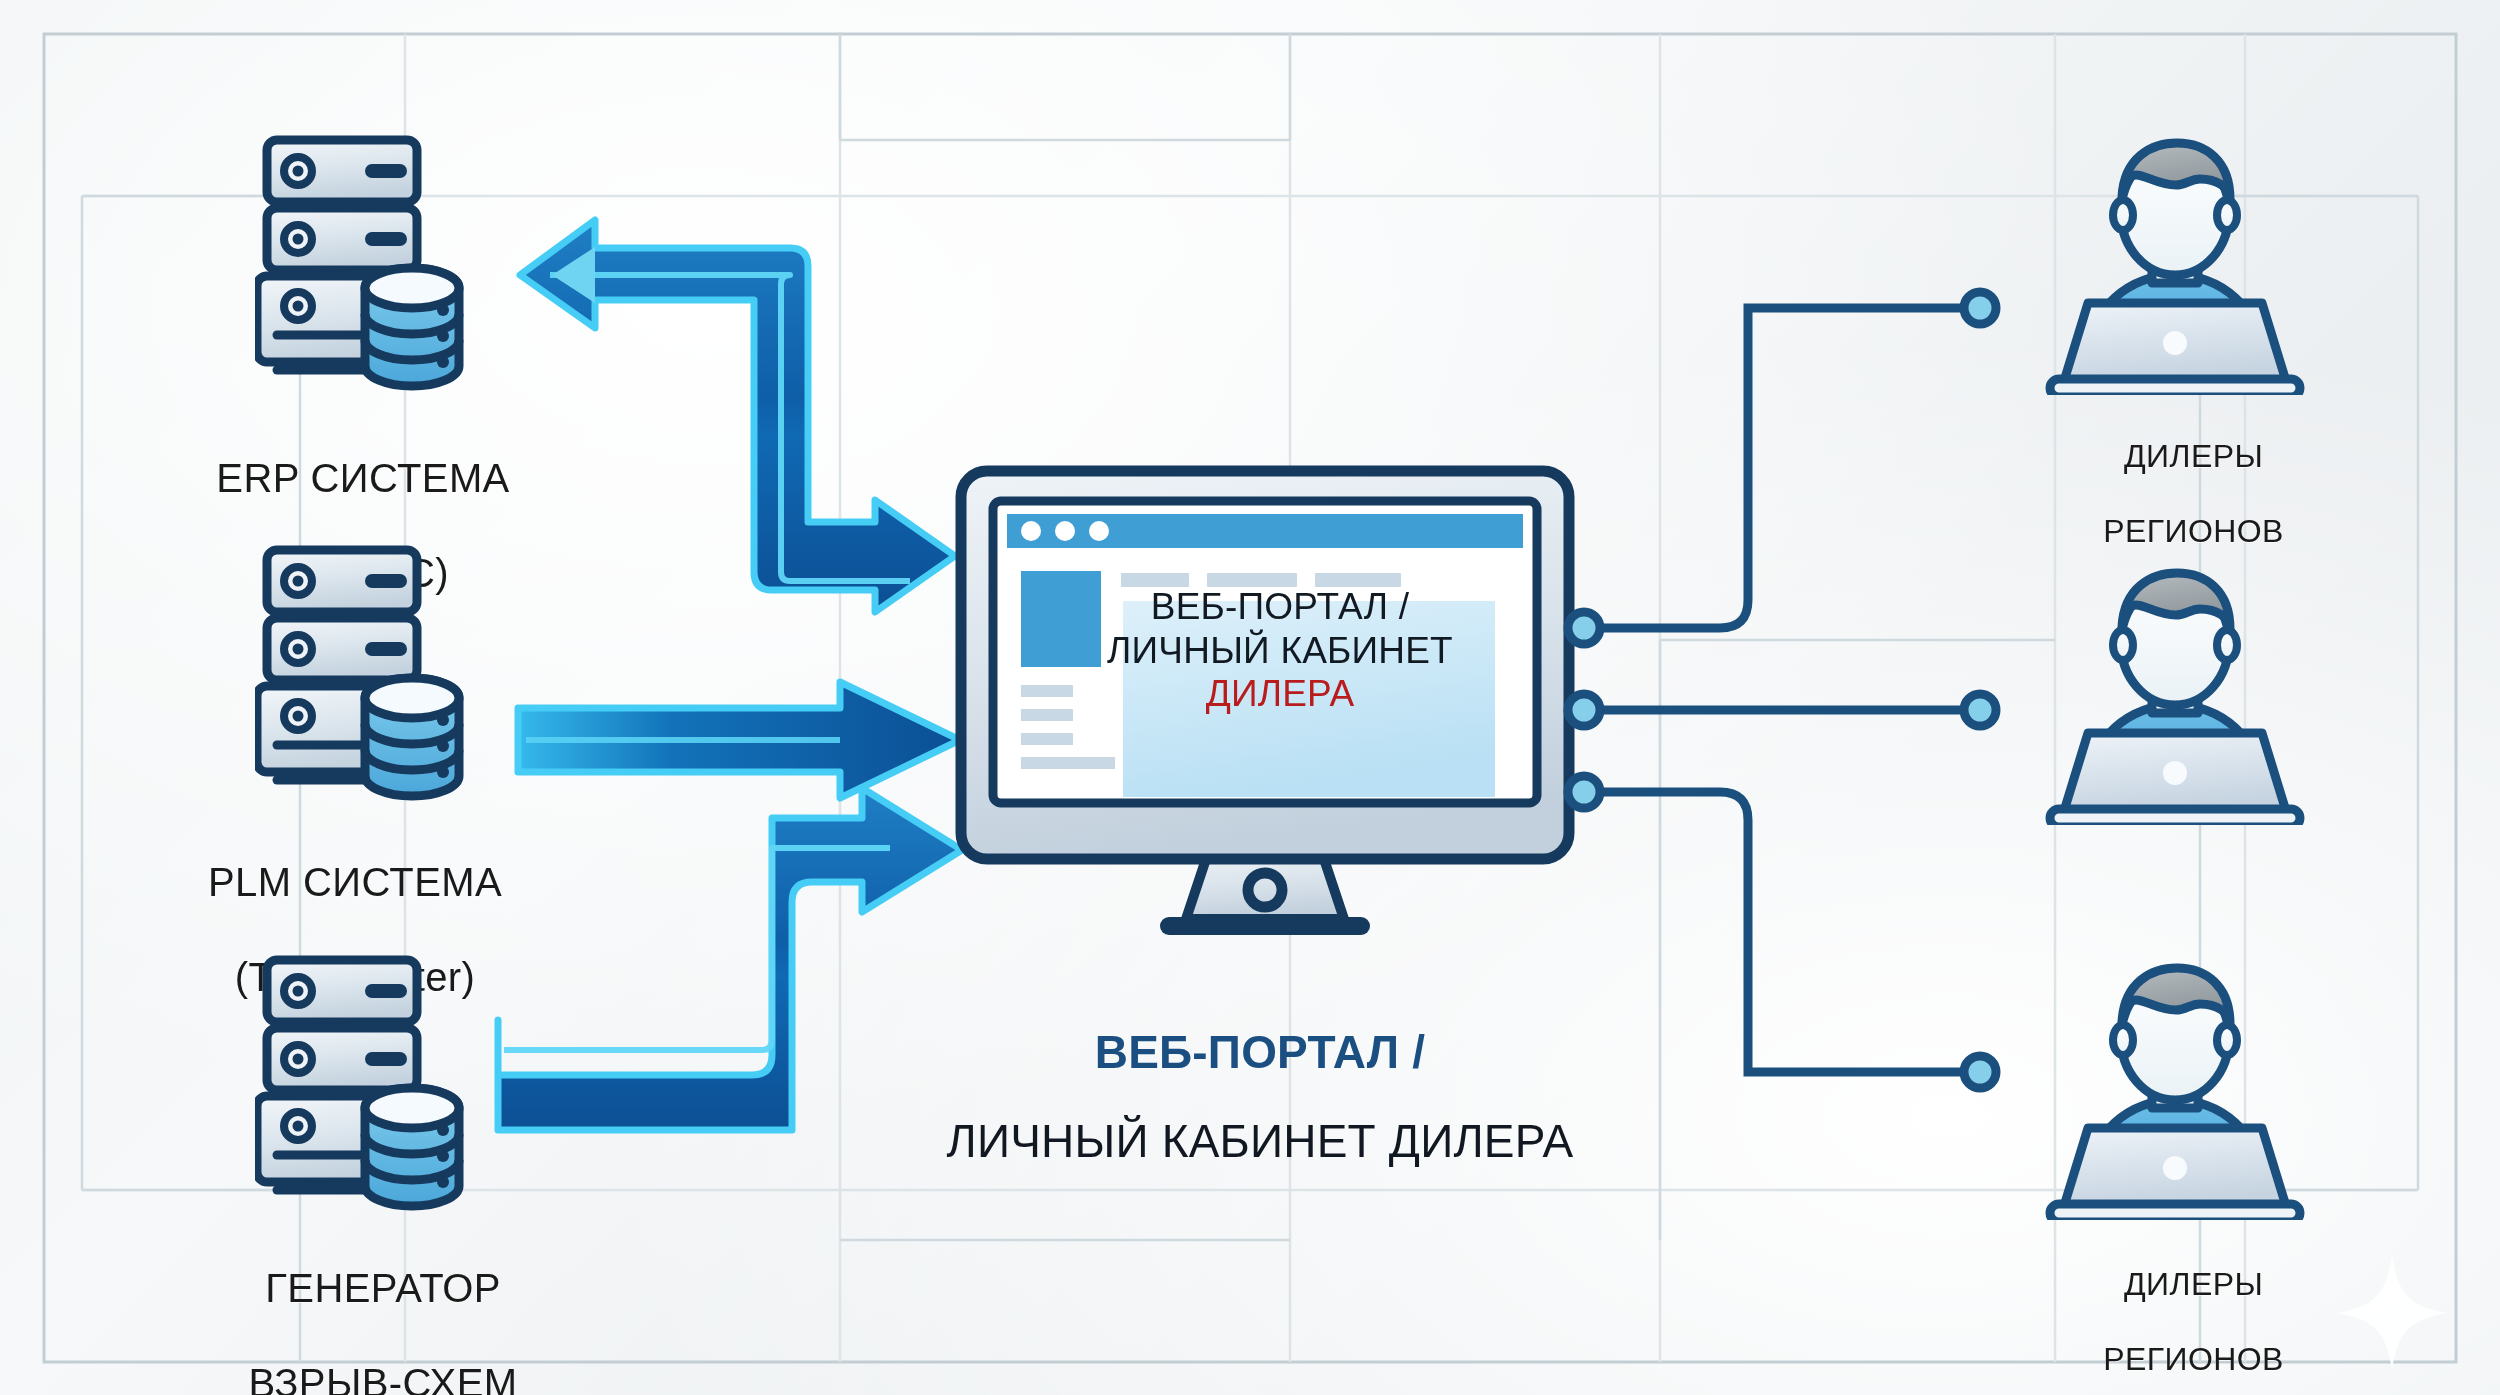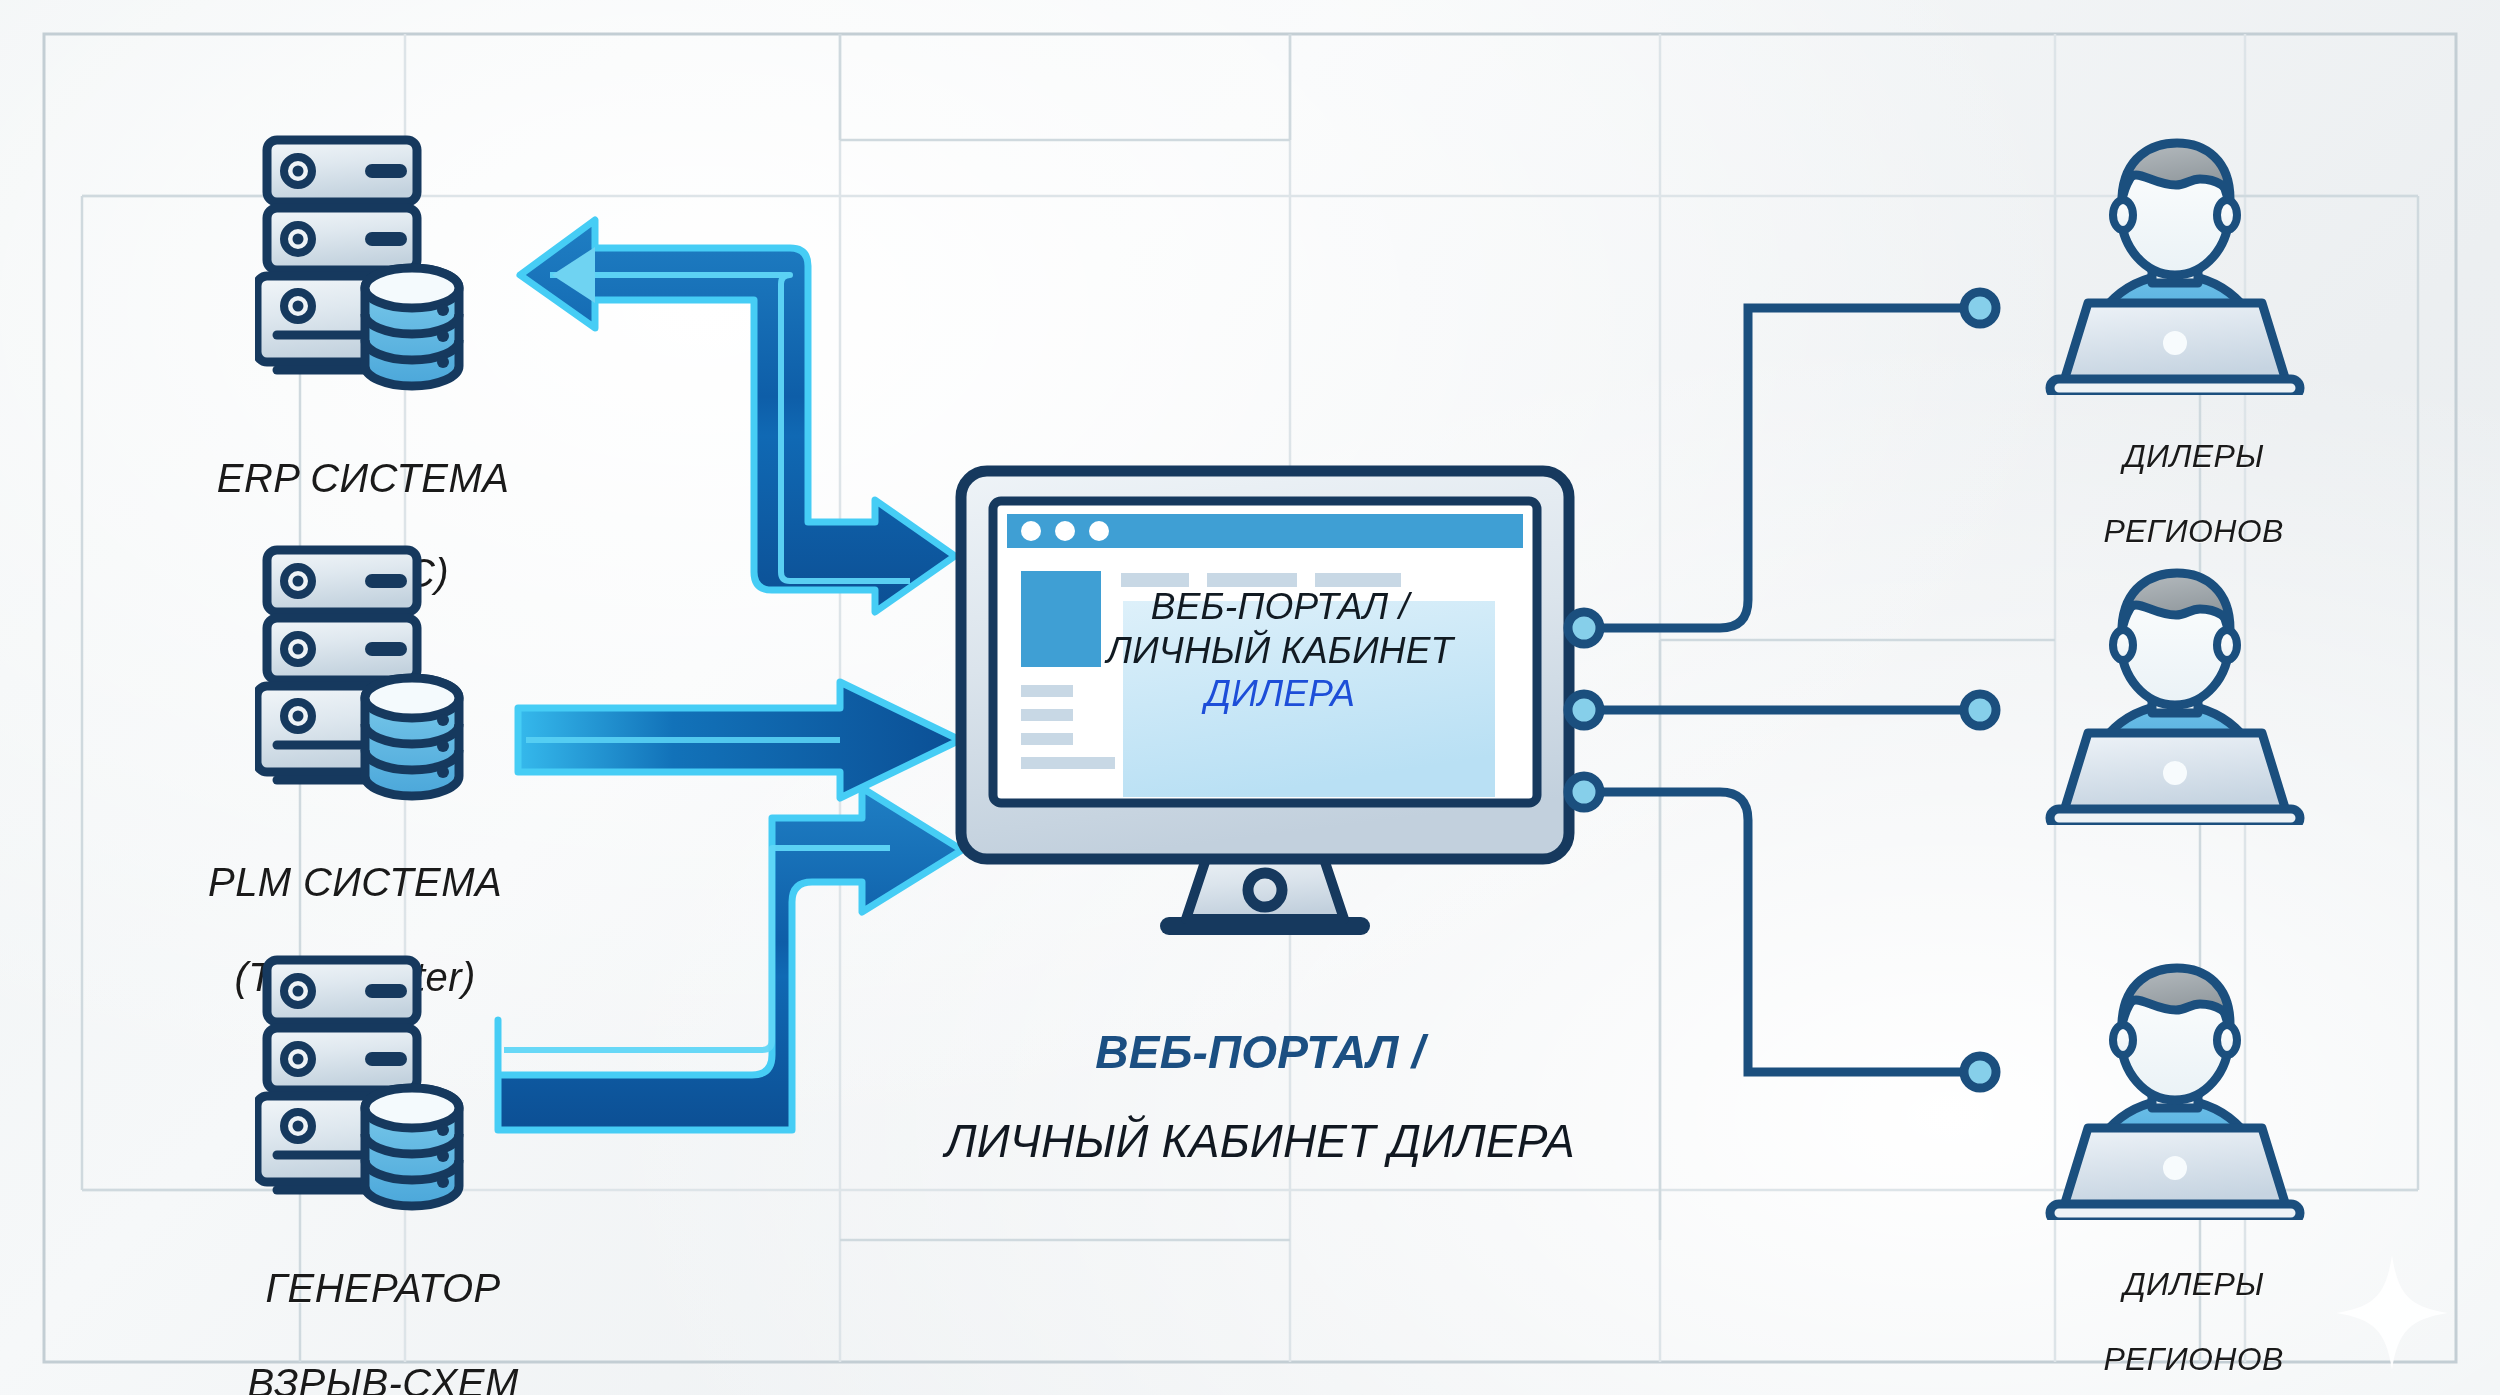--- a/index.html
+++ b/index.html
@@ -4,21 +4,21 @@
 <style>
   html,body{margin:0;padding:0;}
   body{
     width:2500px;height:1395px;overflow:hidden;
     font-family:"Liberation Sans","DejaVu Sans",sans-serif;
     background:
       radial-gradient(ellipse at 28% 22%, #ffffff 0%, rgba(255,255,255,0) 55%),
       radial-gradient(ellipse at 78% 80%, #ffffff 0%, rgba(255,255,255,0) 50%),
       linear-gradient(135deg,#eef2f3 0%,#f6f8f9 35%,#eceff1 70%,#e9eef0 100%);
   }
-  #stage{position:relative;width:2500px;height:1174px;font-style:italic;}
+  #stage{position:relative;width:2500px;height:1174px;}
   .abs{position:absolute;}
   svg{display:block;}
   .lbl{
     position:absolute;text-align:center;color:#1a1a1a;
     font-weight:400;letter-spacing:.4px;line-height:1.18;
     text-shadow:0 1px 0 rgba(255,255,255,.75);
     white-space:pre;
   }
   .lbl-src{font-size:40px;}
   .center-cap{position:absolute;text-align:center;line-height:1.14;white-space:pre;}
@@ -298,21 +298,21 @@
     </g>
 
     <rect x="168" y="136" width="372" height="196" fill="url(#gScreenPanel)"></rect>
 
     <circle cx="310" cy="425" r="17" fill="none" stroke="#16395e" stroke-width="11"></circle>
   </svg>
 
   <div class="abs" style="left:1060px;top:585px;width:440px;text-align:center;line-height:1.18;">
     <div style="font-size:37px;font-weight:400;color:#111a22;letter-spacing:.2px;">ВЕБ-ПОРТАЛ /</div>
     <div style="font-size:37px;font-weight:400;color:#111a22;letter-spacing:.2px;">ЛИЧНЫЙ КАБИНЕТ</div>
-    <div style="font-size:37px;font-weight:400;color:#1d4ed8;letter-spacing:.2px;">ДИЛЕРА</div>
+    <div style="font-size:37px;font-weight:400;color:#b91c1c;letter-spacing:.2px;">ДИЛЕРА</div>
   </div>
 
   <div class="center-cap" style="left:880px;top:990px;width:760px;">
     <div class="cap1">ВЕБ-ПОРТАЛ /</div>
     <div class="cap2">ЛИЧНЫЙ КАБИНЕТ ДИЛЕРА</div>
   </div>
 
   <svg class="abs" style="left:1560;top:260" width="520" height="860">
     <g fill="none" stroke="#1b4f7e" stroke-width="9" stroke-linecap="round">
 

